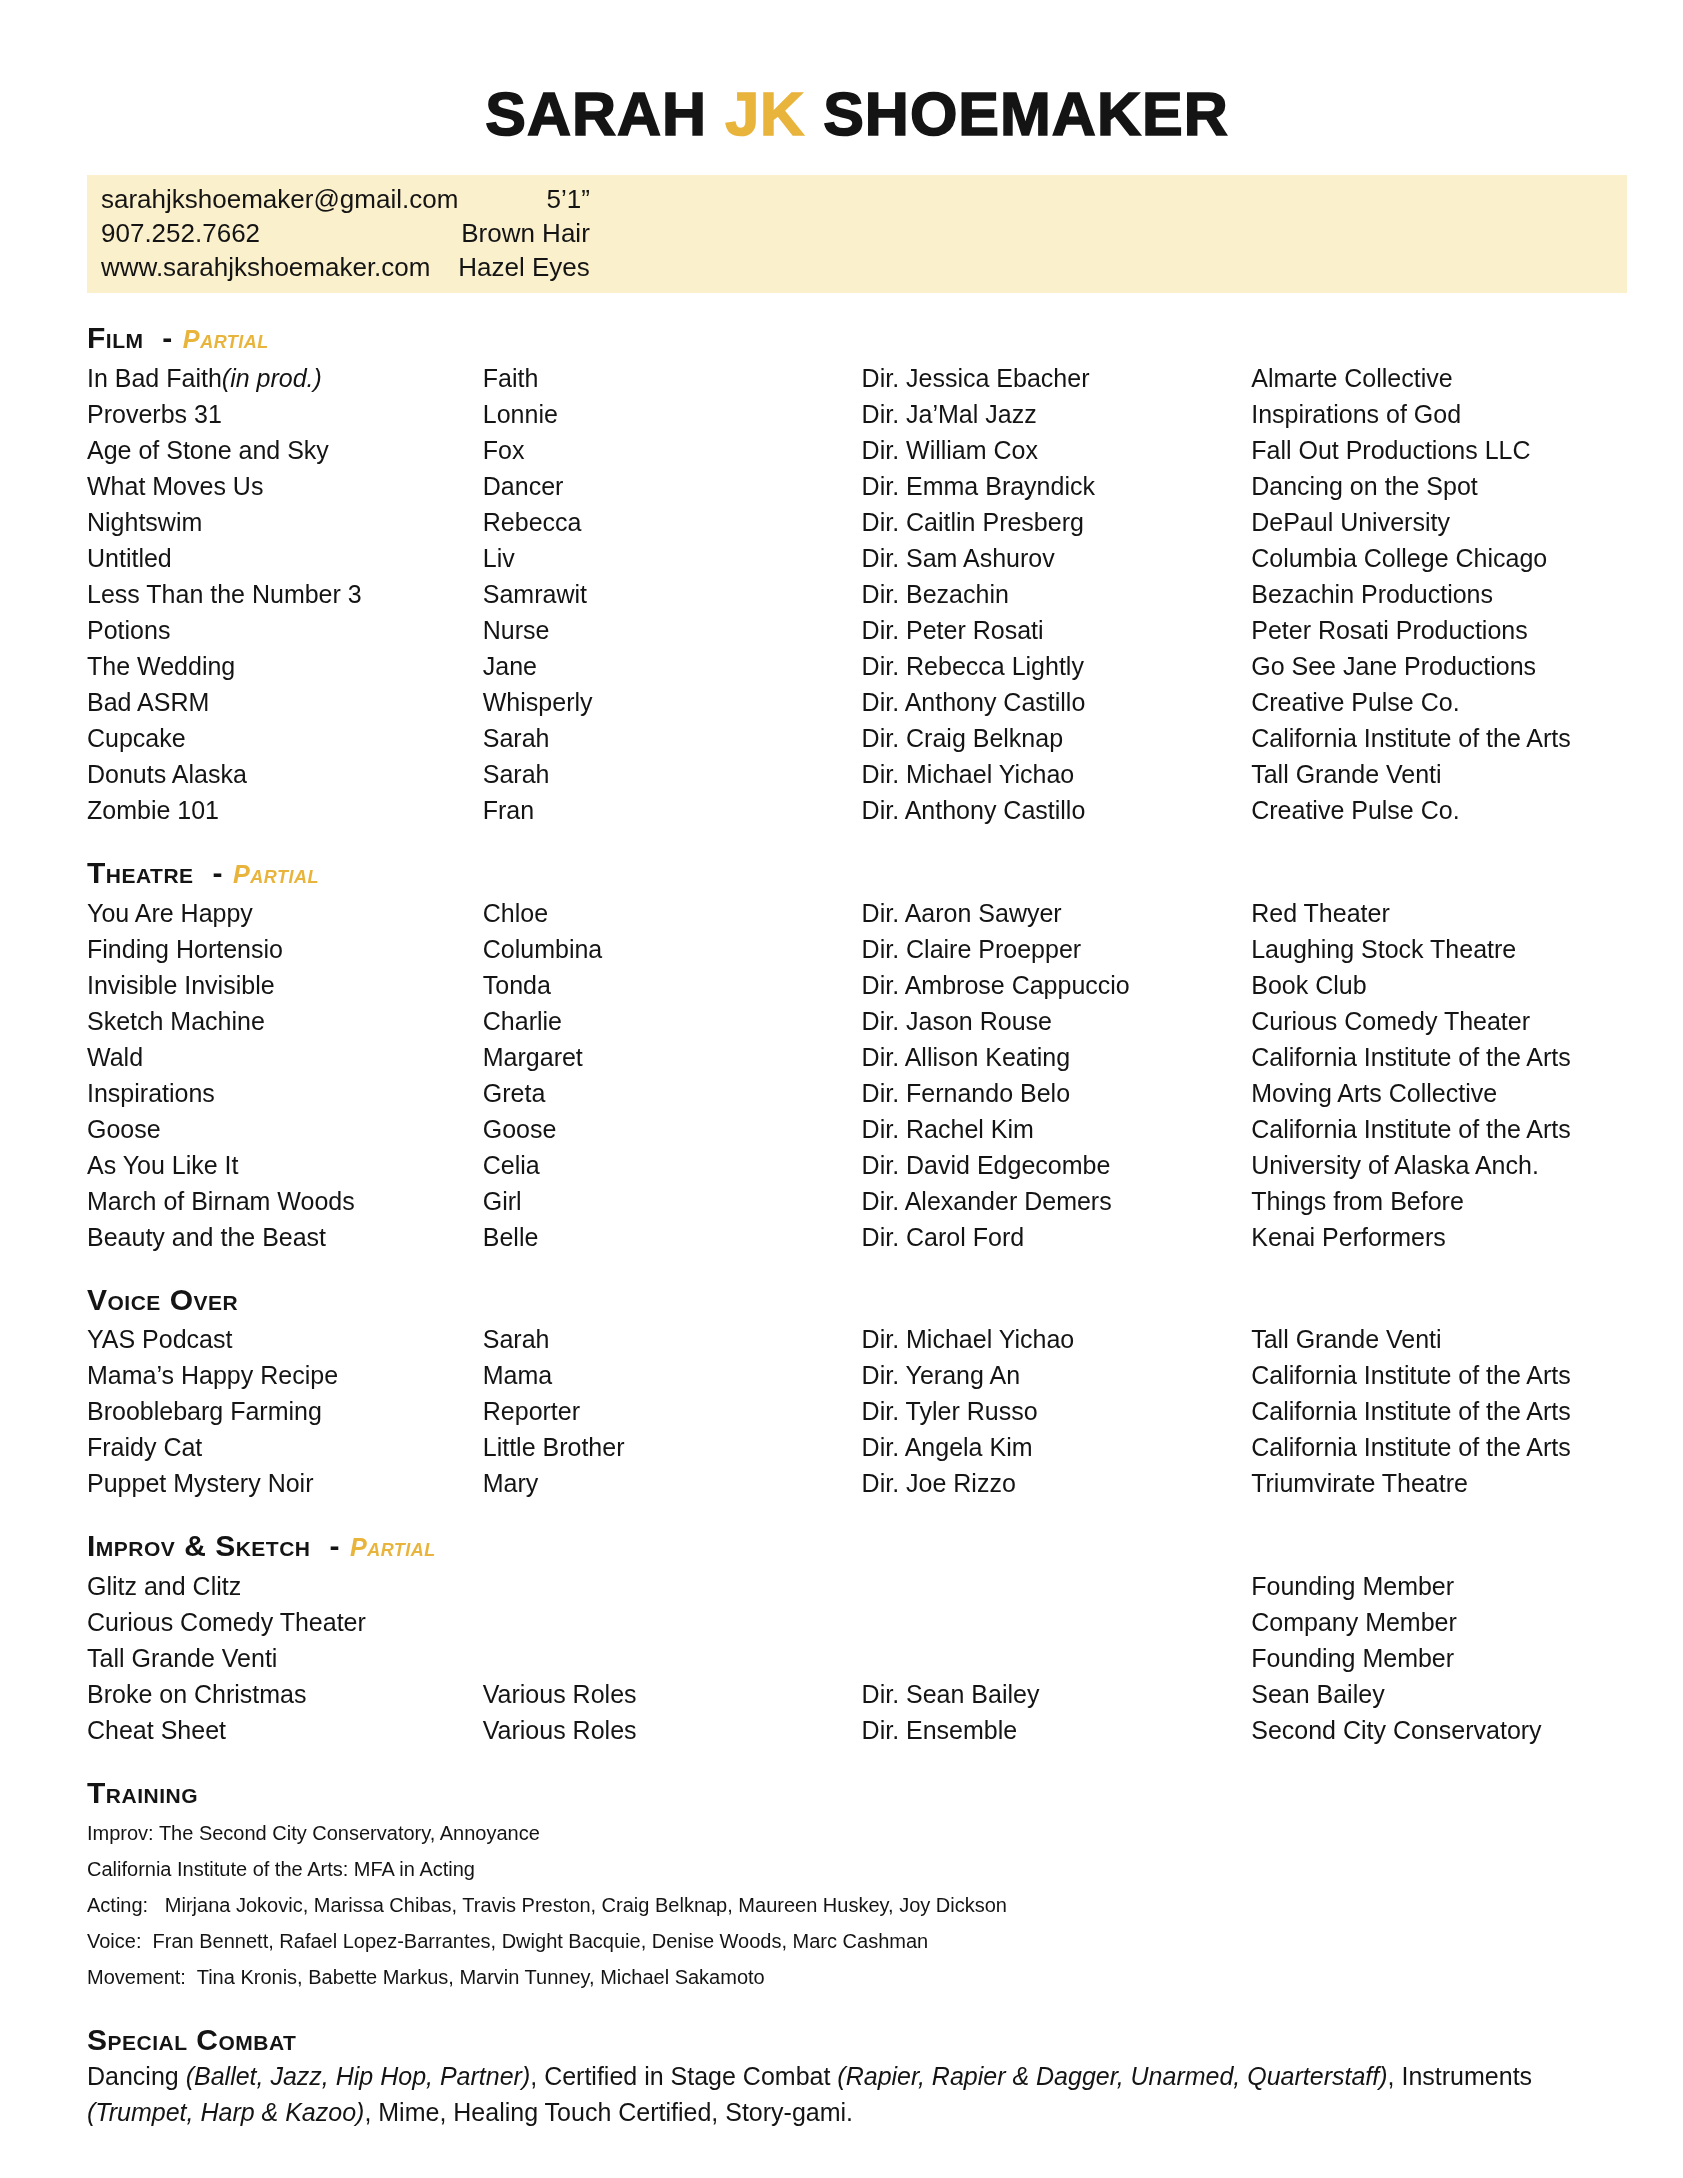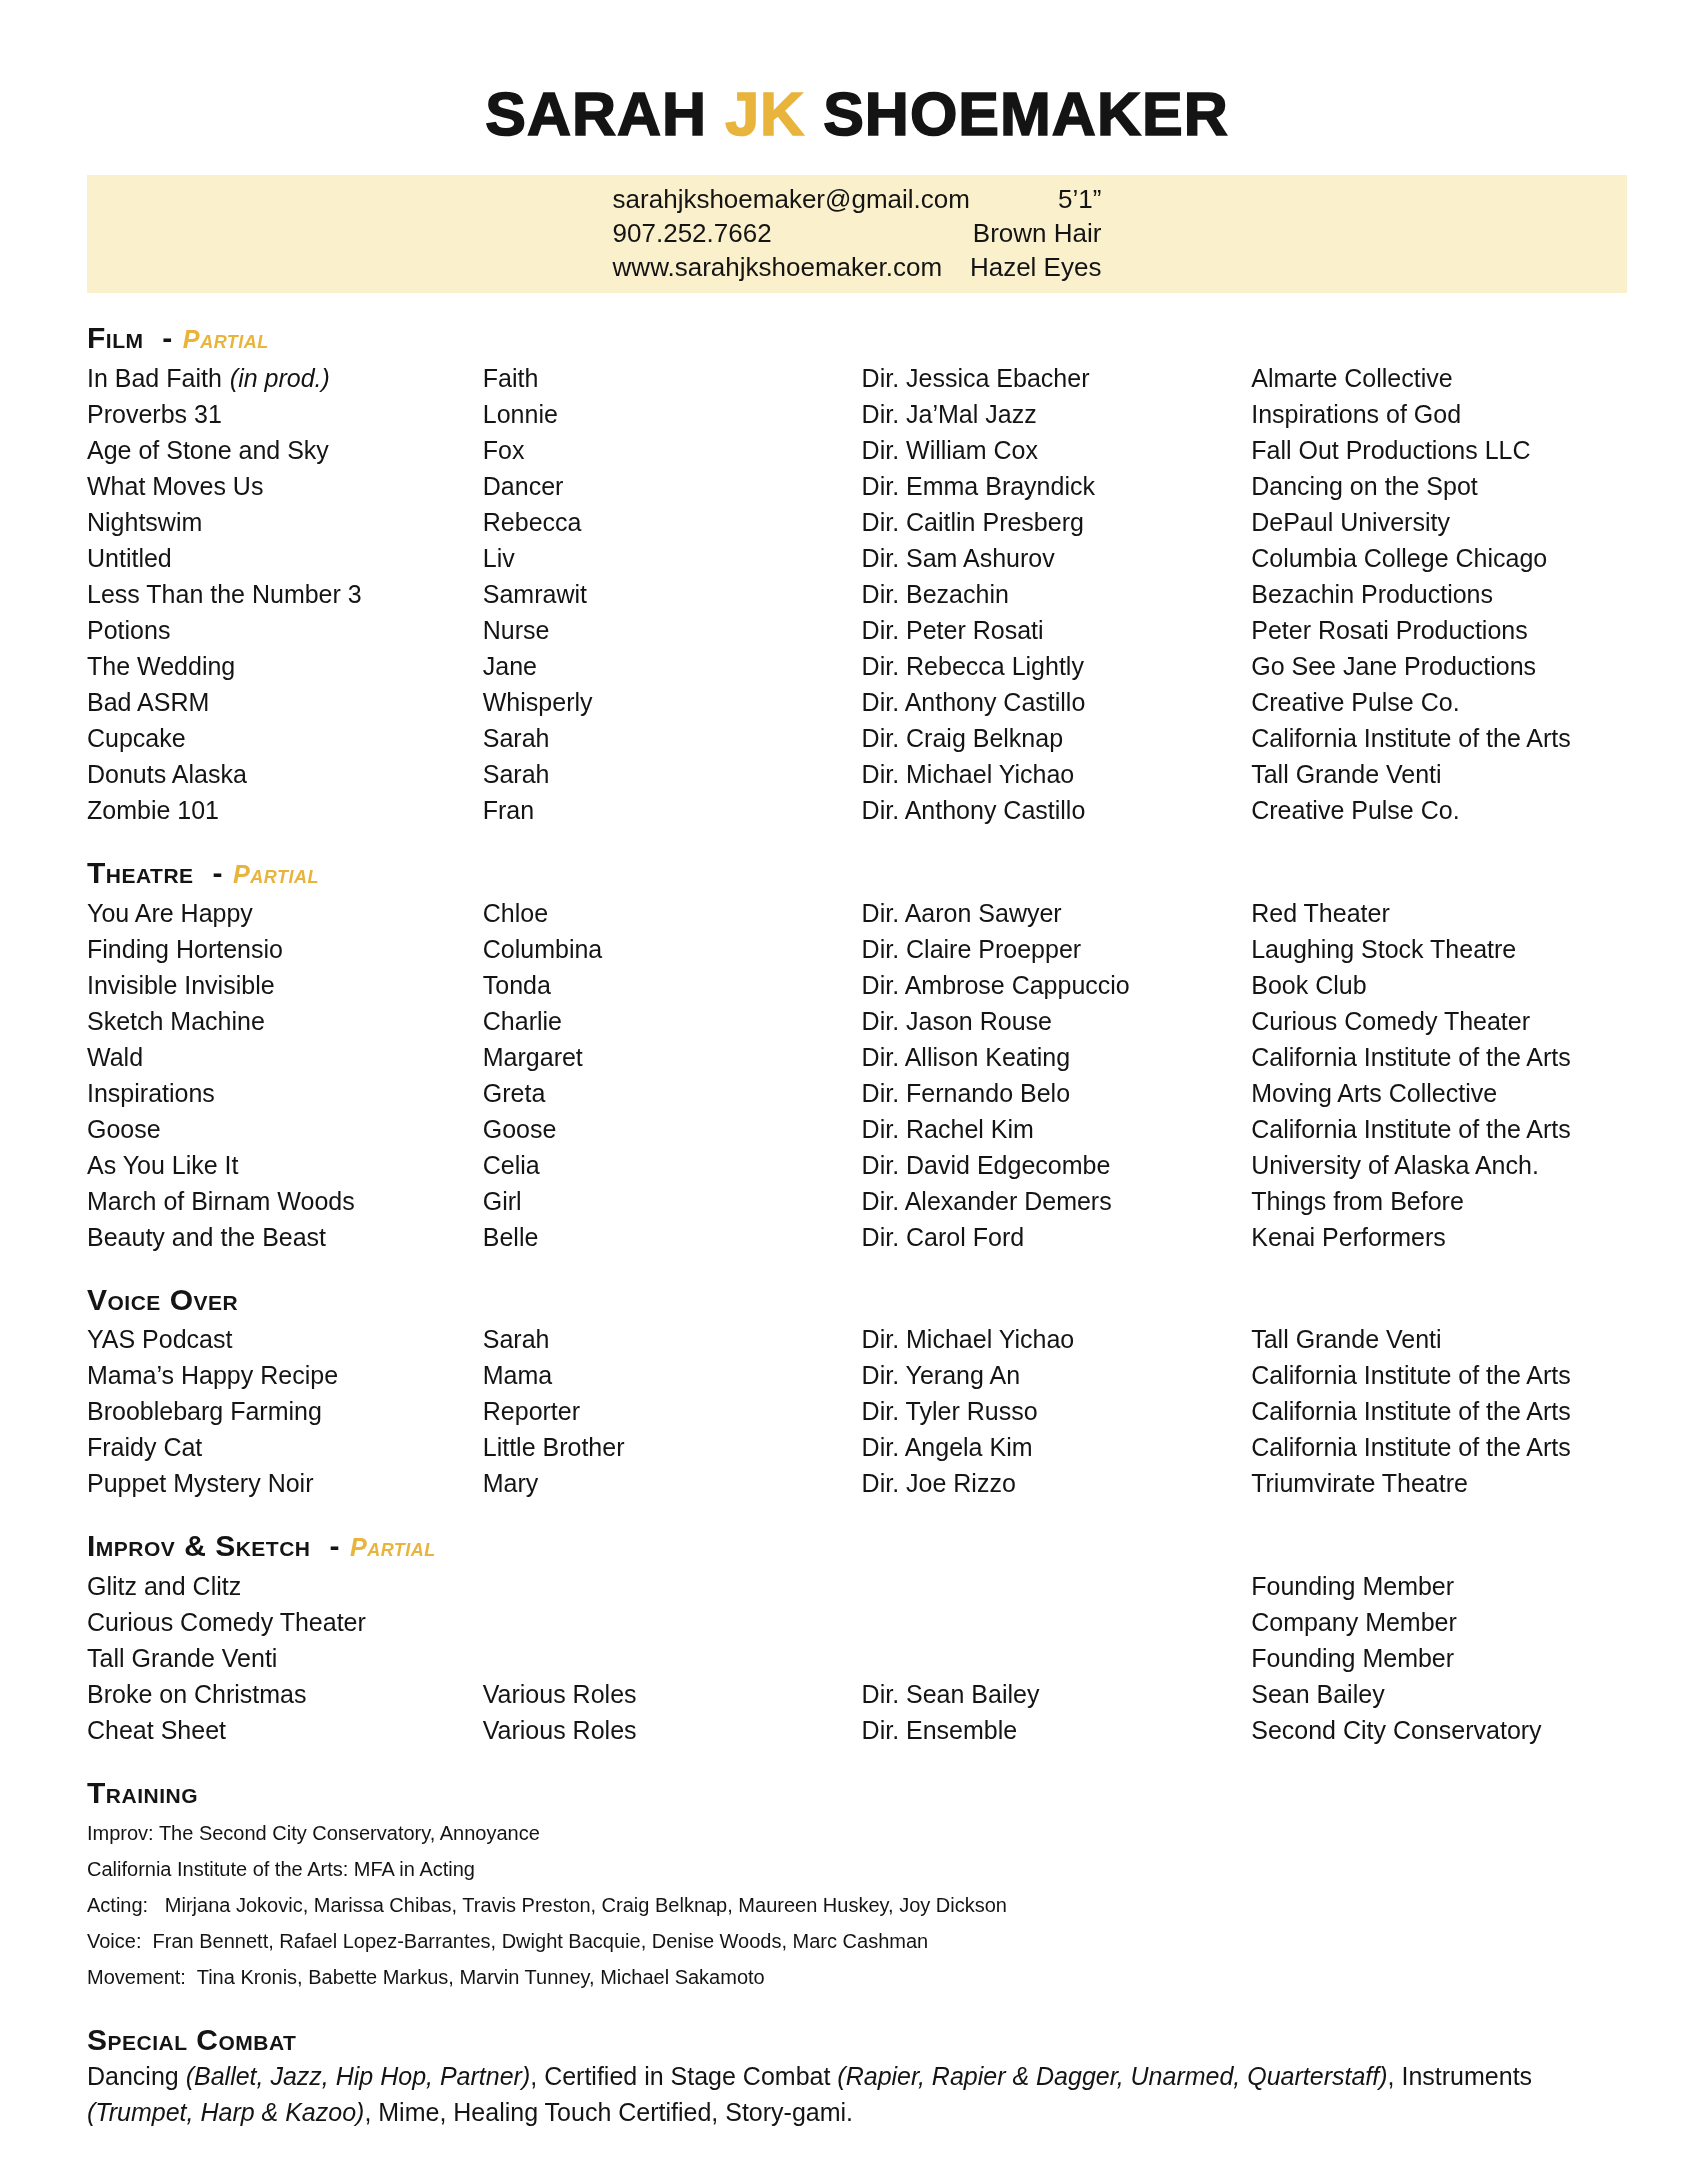--- a/index.html
+++ b/index.html
@@ -23,21 +23,21 @@
     font-size:61px; font-weight:700; letter-spacing:1px;
     -webkit-text-stroke:1.6px currentColor;
     margin-top:28px;
   }
   .name .accent{color:var(--gold); -webkit-text-stroke:1.6px var(--gold);}
 
   
   .band{
     margin-top:26px;
     background:var(--band);
-    display:flex; justify-content:center;
+    display:flex; justify-content:flex-start;
     padding:7px 14px 9px 14px;
     font-size:26px; line-height:34px;
   }
   .band .right{text-align:right;}
 
   
   .section{margin-top:27px;}
   .sec-h{
     font-size:30px; font-weight:700; font-variant:small-caps;
     letter-spacing:0.5px; line-height:36px;
@@ -47,21 +47,21 @@
   .sec-h .partial{
     color:var(--gold); font-style:italic; font-size:0.84em; margin-left:10px;
   }
   .rows{margin-top:3px;}
   .row{
     display:grid;
     grid-template-columns:25.7% 24.6% 25.3% 24.4%;
     font-size:25px; line-height:36px;
   }
   .cell{white-space:nowrap; overflow:visible;}
-  .c-title .note{font-style:italic; margin-left:8px;}
+  .c-title .note{font-style:italic; }
 
   
   .plain-lines{margin-top:4px; font-size:20px; line-height:36px; white-space:pre-wrap;}
   .seg-line{font-size:25px; line-height:36px;}
   .seg-line .it{font-style:italic;}
 </style>
 </head>
 <body>
 
 <div class="page">

